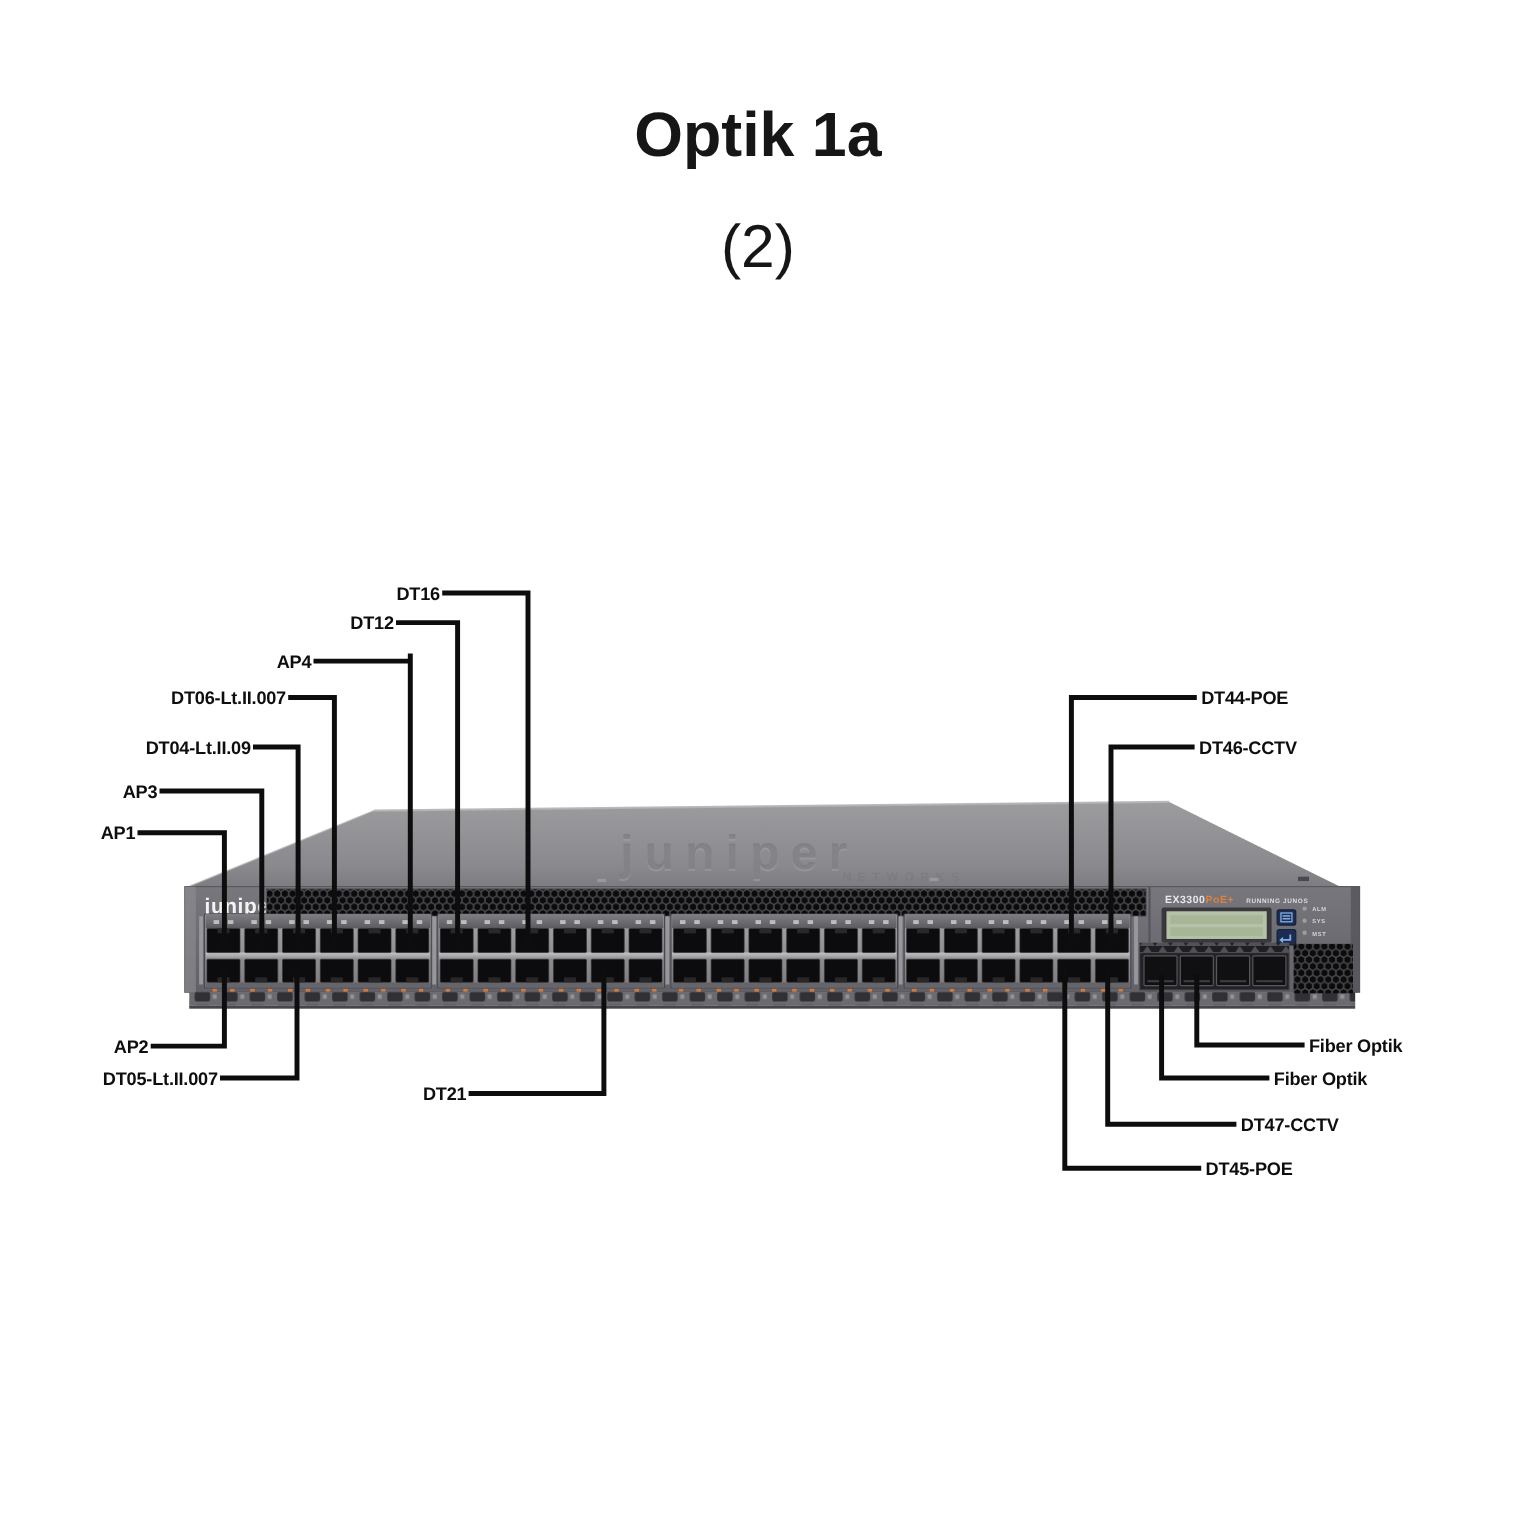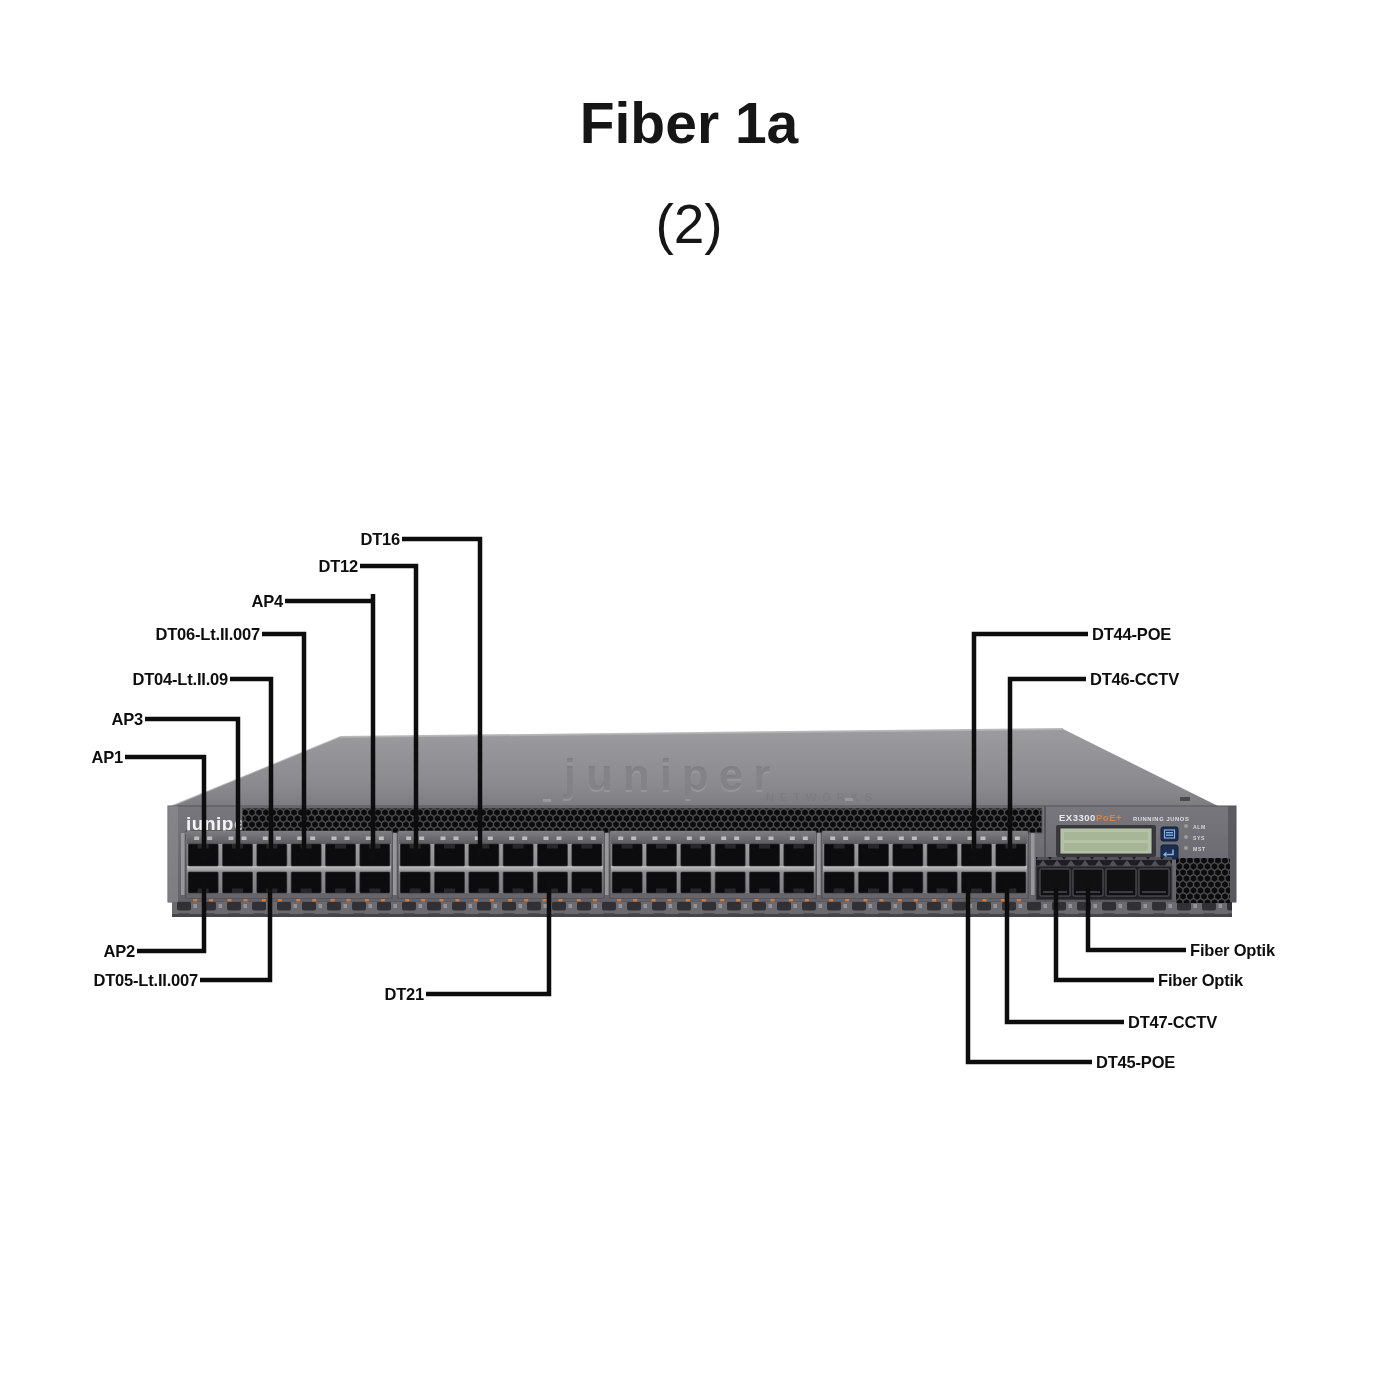--- a/index.html
+++ b/index.html
@@ -10,21 +10,21 @@
   .subtitle{position:absolute;left:0;top:192px;width:100%;text-align:center;
             font-size:55px;font-weight:400;color:#161616;}
   svg.diagram{position:absolute;left:0;top:0;}
   .callout-label{font-family:"Liberation Sans",sans-serif;font-size:16.5px;font-weight:bold;
                  fill:#0e0e0e;letter-spacing:-0.2px;}
 </style>
 </head>
 <body>
 
 <div class="canvas">
-  <div class="title">Fiber 1a</div>
+  <div class="title">Optik 1a</div>
   <div class="subtitle">(2)</div>
 
   <svg class="diagram" width="1378" height="1378" viewBox="0 0 1378 1378">
     <defs>
       <linearGradient id="topGrad" x1="0" y1="0" x2="0" y2="1">
         <stop offset="0" stop-color="#9c9c9f"></stop>
           <stop offset="0.75" stop-color="#8a8a8e"></stop>
         <stop offset="1" stop-color="#7d7d81"></stop>
       </linearGradient>
       <linearGradient id="panelGrad" x1="0" y1="0" x2="0" y2="1">

